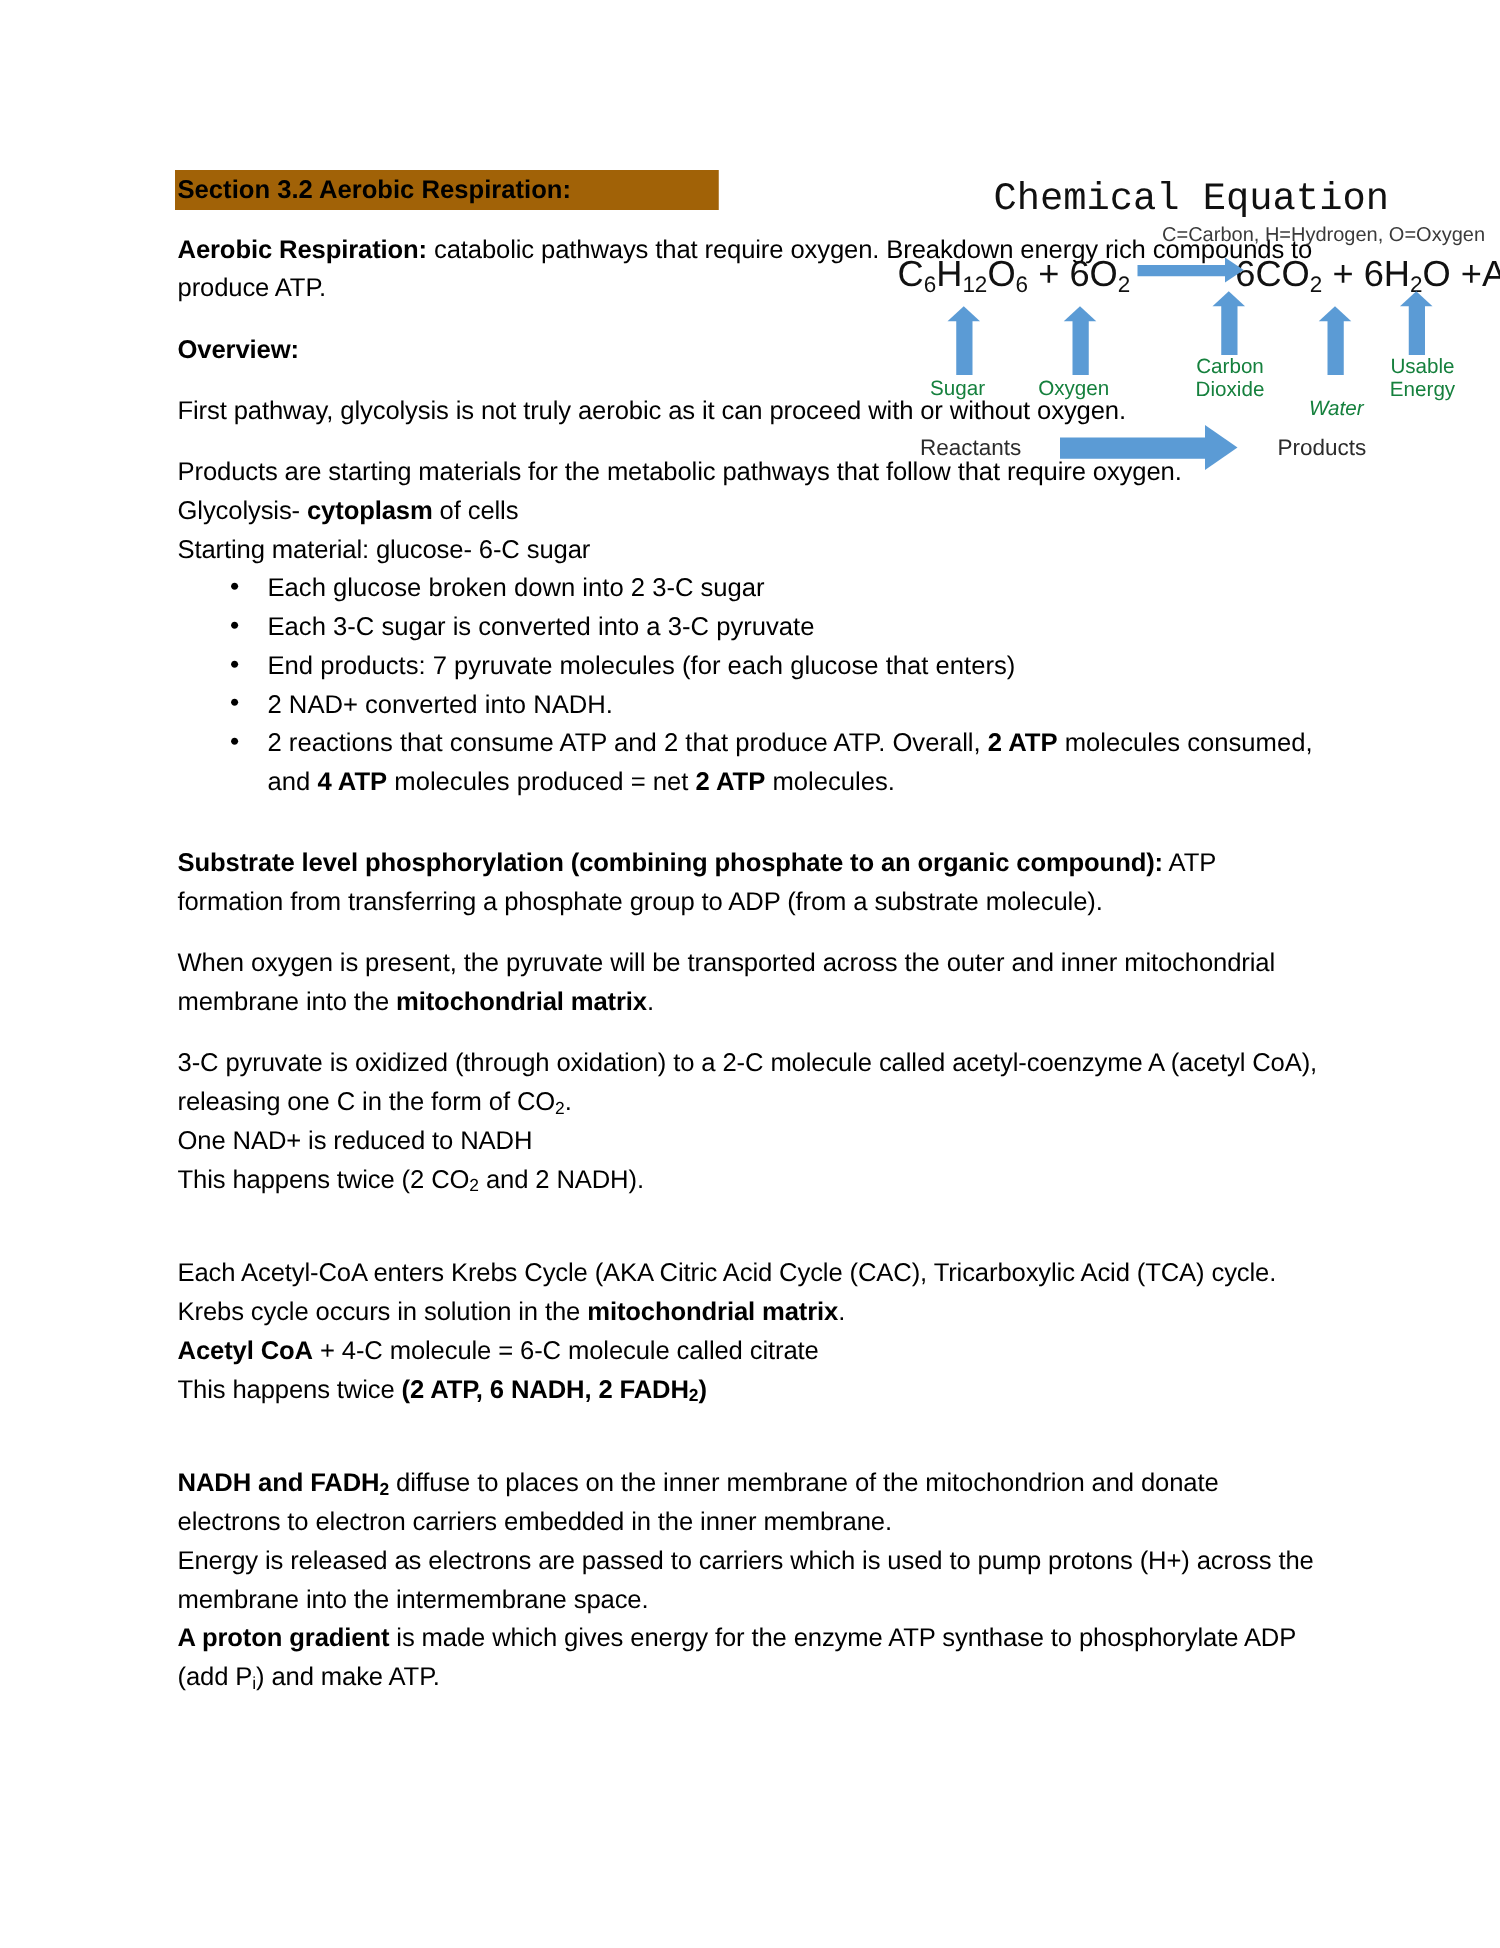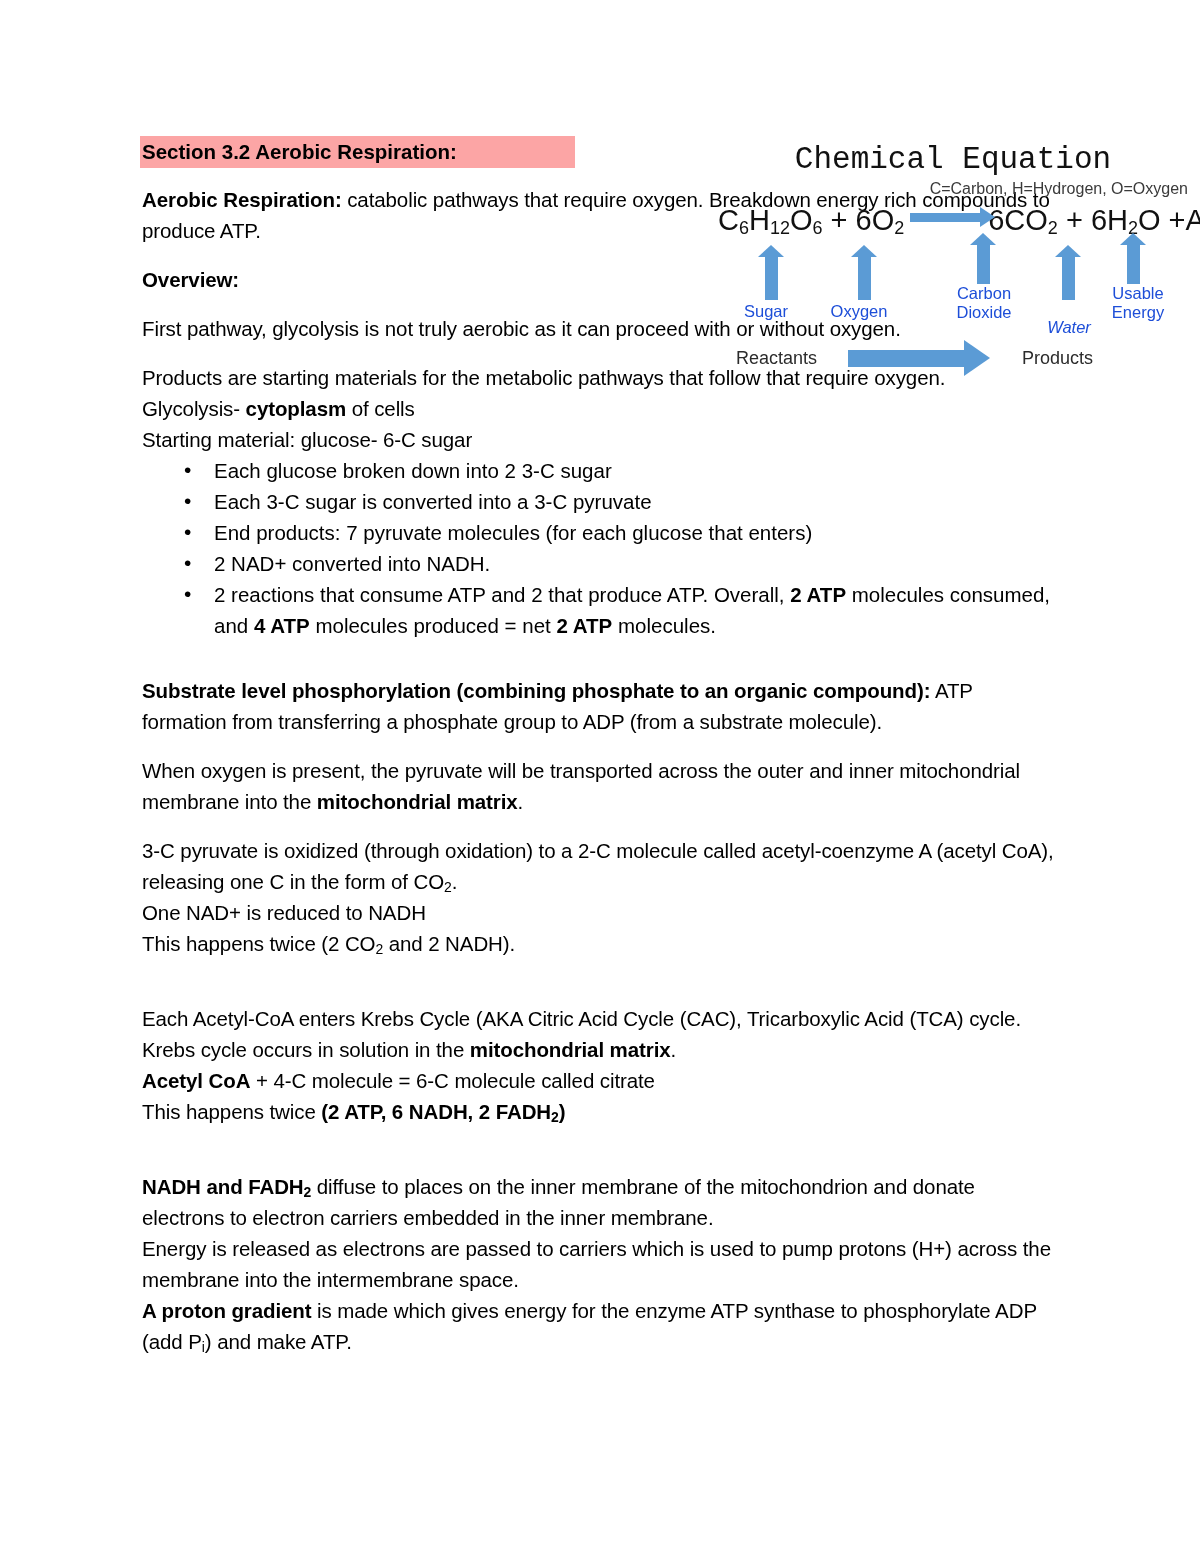--- a/index.html
+++ b/index.html
@@ -34,21 +34,21 @@
     font-size: 20.5px;
     line-height: 31px;
     margin: 0 0 18px 0;
     letter-spacing: -0.1px;
   }
   .para.tight { margin-bottom: 0; }
   .para.block { margin-bottom: 0; }
 
   .heading-hl {
     display: inline-block;
-    background: #fca5a5;
+    background: #a16207;
     font-weight: bold;
     font-size: 20.5px;
     line-height: 28px;
     padding: 2px 118px 2px 2px;
     margin: 0 0 16px -2px;
   }
 
   b, .b { font-weight: bold; }
 
   sub {
@@ -152,21 +152,21 @@
     border-bottom: 12px solid #5B9BD5;
     border-left: 13px solid transparent;
     border-right: 13px solid transparent;
   }
 
   .fig-label {
     position: absolute;
     text-align: center;
     font-size: 16.5px;
     line-height: 19px;
-    color: #1d4ed8;
+    color: #15803d;
   }
 
   .bottom-row { position: absolute; left: 0; top: 200px; width: 470px; }
   .bottom-label {
     position: absolute;
     font-size: 18px;
     color: #2b2b2b;
   }
   .big-arrow {
     position: absolute;

